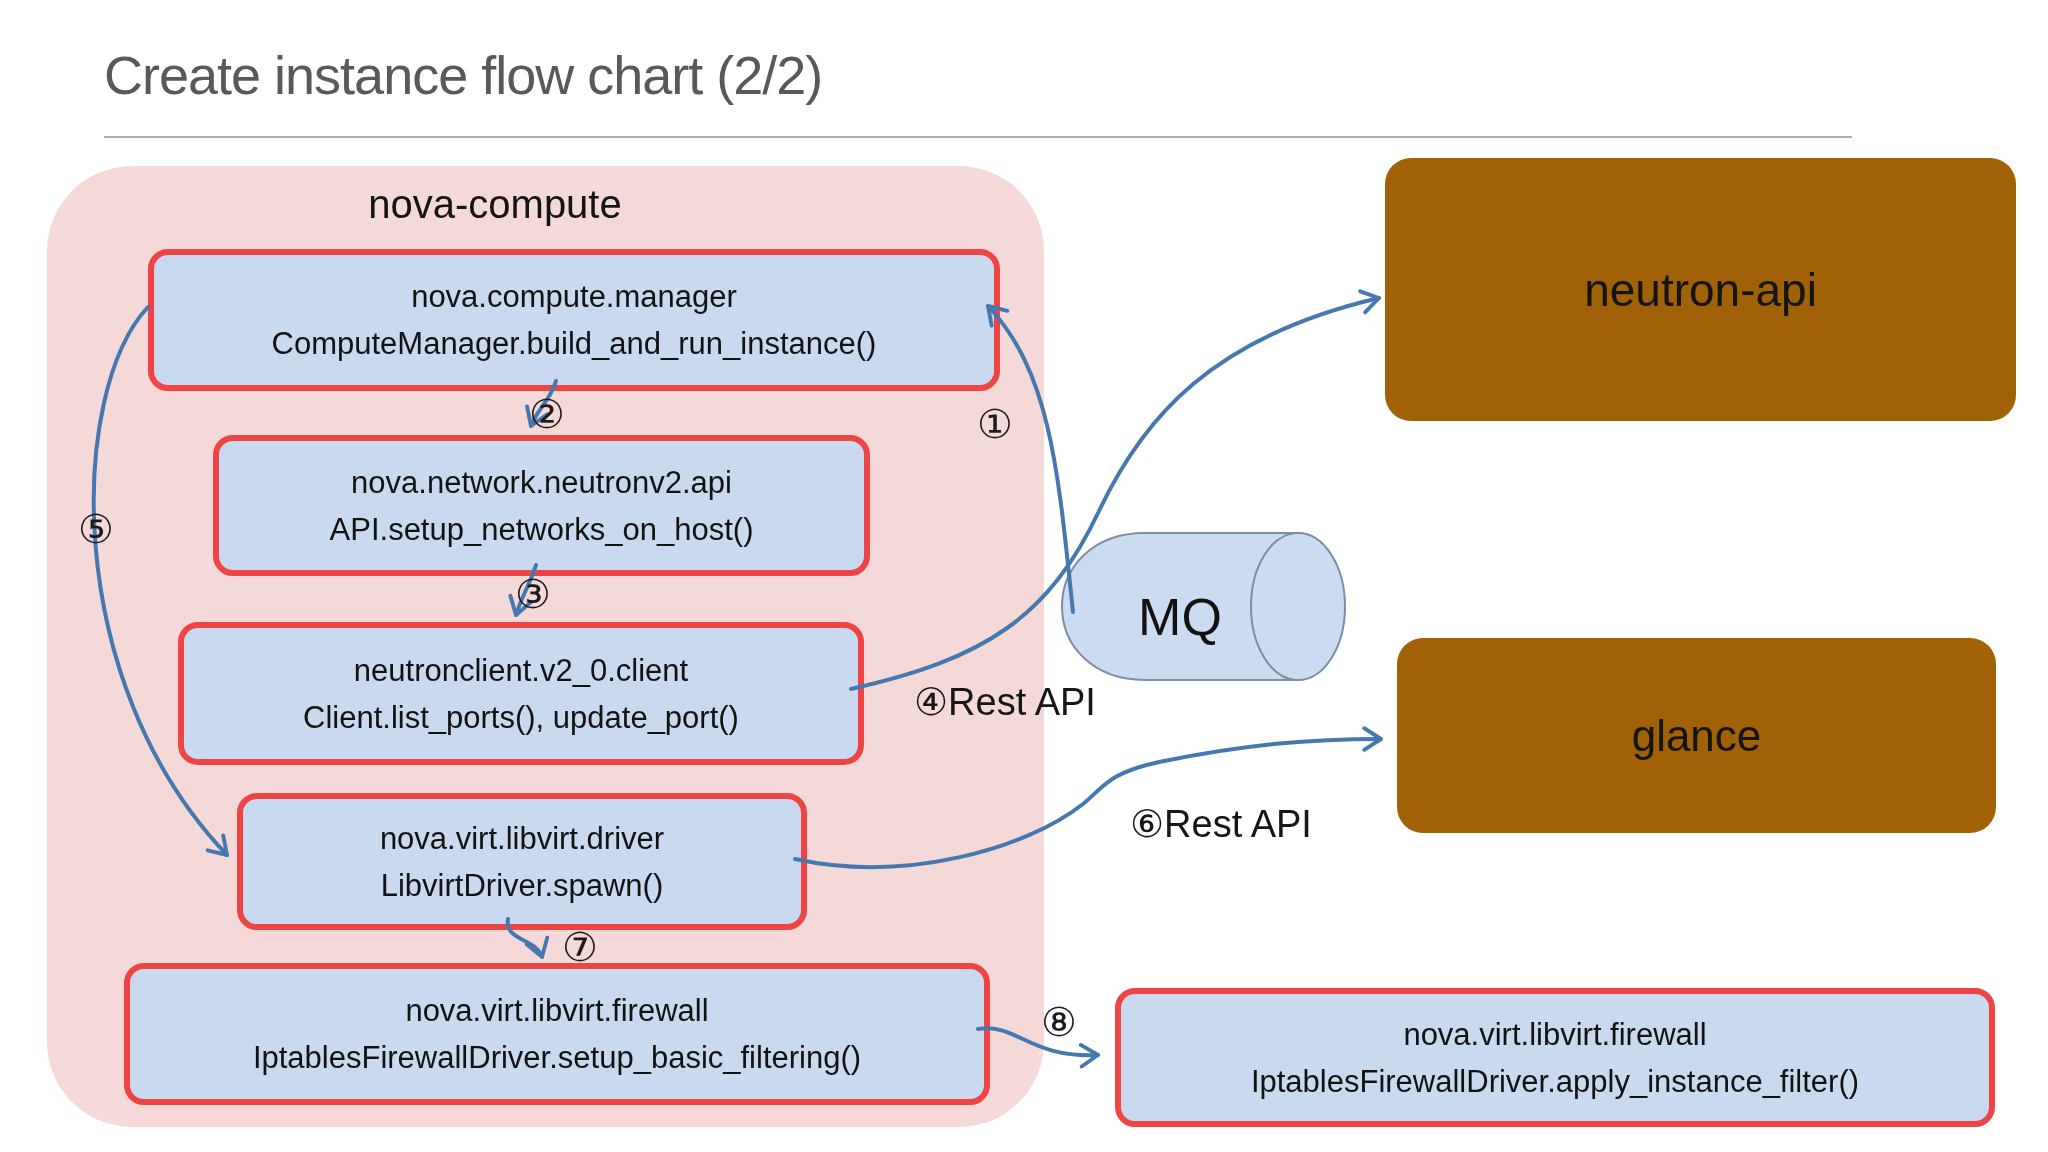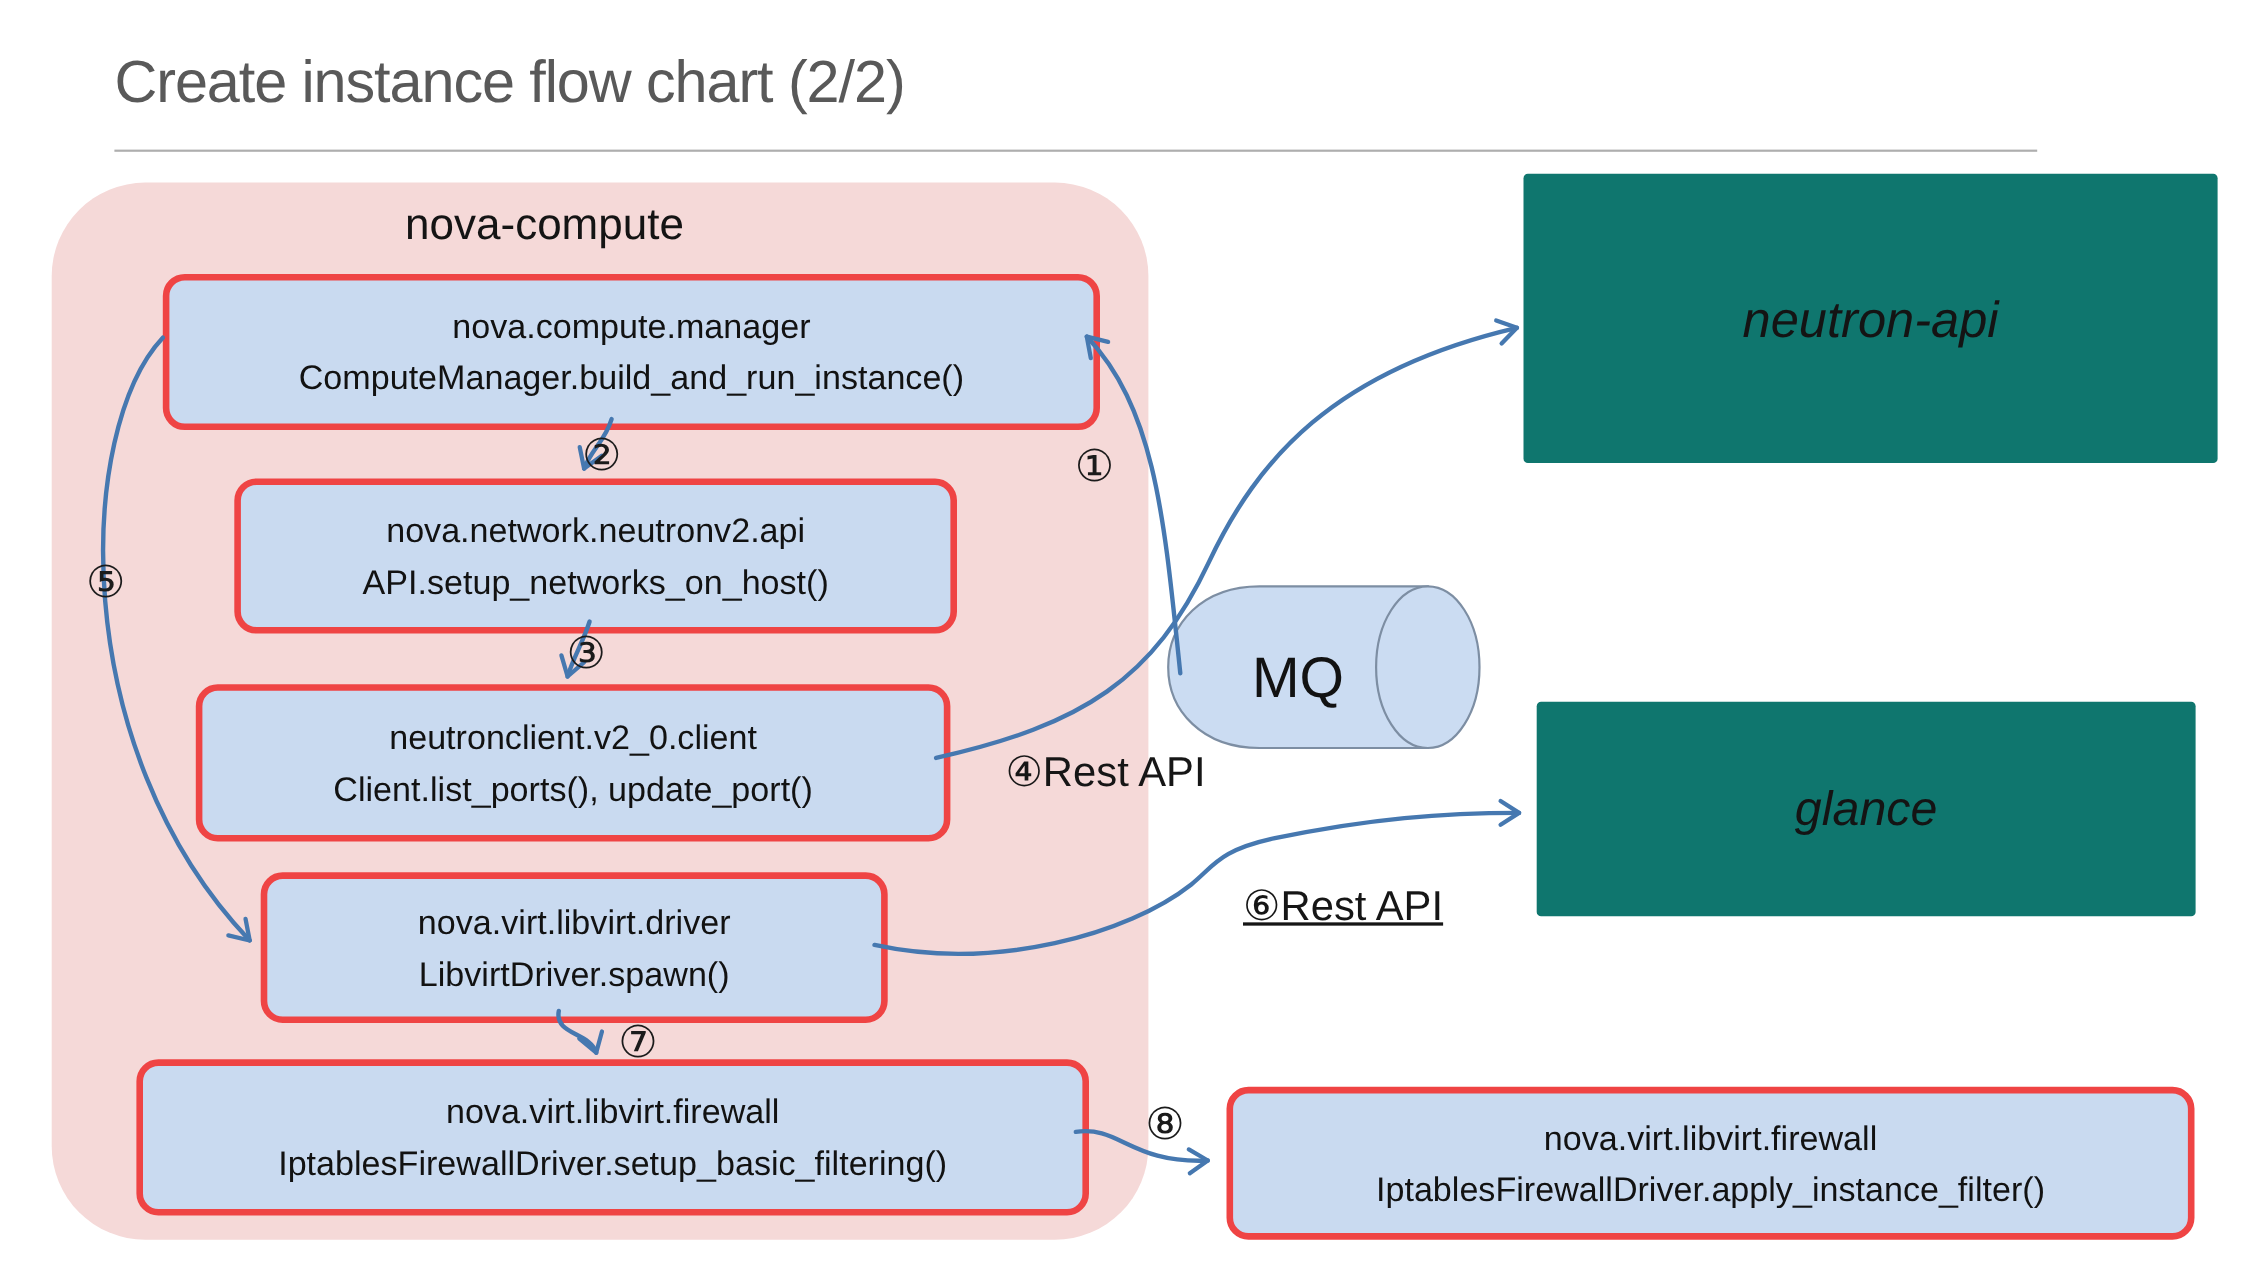--- a/index.html
+++ b/index.html
@@ -8,22 +8,22 @@
   .title{position:absolute;left:104px;top:44px;font-size:54px;font-weight:400;
          color:#595959;letter-spacing:-1px;}
   .divider{position:absolute;left:104px;top:136px;width:1748px;height:2px;background:#aeaeae;}
   .group{position:absolute;left:47px;top:166px;width:997px;height:961px;
          background:#f5d9d8;border-radius:85px;}
   .group-label{position:absolute;left:170px;top:182px;width:650px;text-align:center;
                font-size:40px;color:#141414;}
   .bbox{position:absolute;background:#c9daf0;border:6px solid #ef4444;border-radius:20px;
         display:flex;flex-direction:column;justify-content:center;align-items:center;
         text-align:center;color:#121212;font-size:31px;line-height:47px;z-index:2;}
-  .pbox{position:absolute;background:#0f766e;border-radius:4px;display:flex;
-        justify-content:center;align-items:center;text-align:center;color:#141414;z-index:2;font-style:italic;}
+  .pbox{position:absolute;background:#a16207;border-radius:26px;display:flex;
+        justify-content:center;align-items:center;text-align:center;color:#141414;z-index:2;}
   .pbox.napi{font-size:46px;}
   .pbox.gl{font-size:44px;}
   .mq-label{position:absolute;left:1062px;top:533px;width:236px;height:168px;display:flex;
             justify-content:center;align-items:center;font-size:52px;color:#121212;z-index:6;}
   svg.overlay{position:absolute;left:0;top:0;z-index:5;}
   .step{position:absolute;transform:translate(-50%,-50%);font-size:40px;color:#1b1b1b;z-index:7;}
   .elabel{position:absolute;transform:translate(0,-50%);font-size:38px;color:#161616;z-index:7;
           white-space:nowrap;}
 </style>
 </head>
@@ -102,15 +102,15 @@
   <div class="mq-label">MQ</div>
 
   <span class="step" style="left:995px;top:424px;">①</span>
   <span class="step" style="left:547px;top:414px;">②</span>
   <span class="step" style="left:533px;top:594px;">③</span>
   <span class="step" style="left:96px;top:529px;">⑤</span>
   <span class="step" style="left:580px;top:947px;">⑦</span>
   <span class="step" style="left:1059px;top:1022px;">⑧</span>
 
   <span class="elabel" style="left:914px;top:702px;">④Rest API</span>
-  <span class="elabel" style="left:1130px;top:824px;text-decoration:underline;">⑥Rest API</span>
+  <span class="elabel" style="left:1130px;top:824px;">⑥Rest API</span>
 
 </div>
 
 </body></html>

